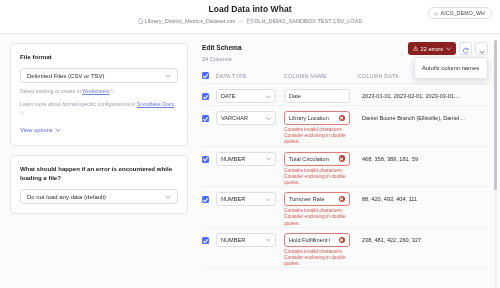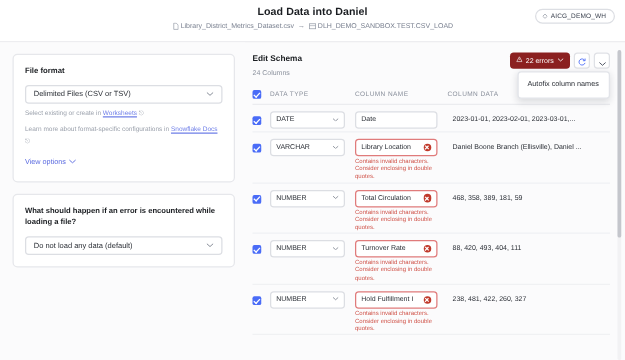--- a/index.html
+++ b/index.html
@@ -328,21 +328,21 @@
     border-radius: 2px;
   }
 </style>
 </head>
 <body>
 
 <div class="app">
 
   <div class="header">
     <div class="header-center">
-      <div class="page-title">Load Data into Daniel</div>
+      <div class="page-title">Load Data into What</div>
       <div class="breadcrumb">
         <span class="bc-item">
           <span class="bc-ico">
             <svg width="5" height="6" viewBox="0 0 10 12">
                 <path d="M2 1h4l3 3v7H2z" fill="none" stroke="#9aa0ab" stroke-width="1.2"></path>
               </svg>
           </span>
           <span>Library_District_Metrics_Dataset.csv</span>
         </span>
         <span class="bc-arrow">→</span>

